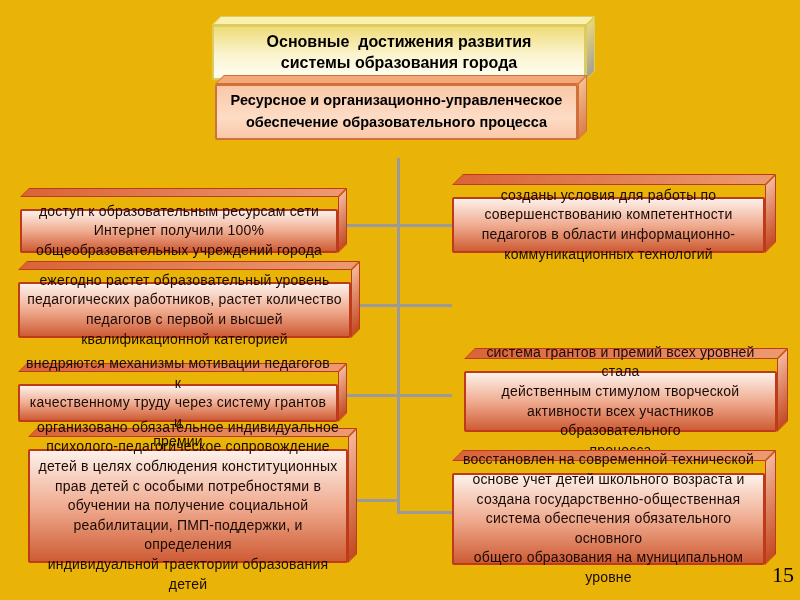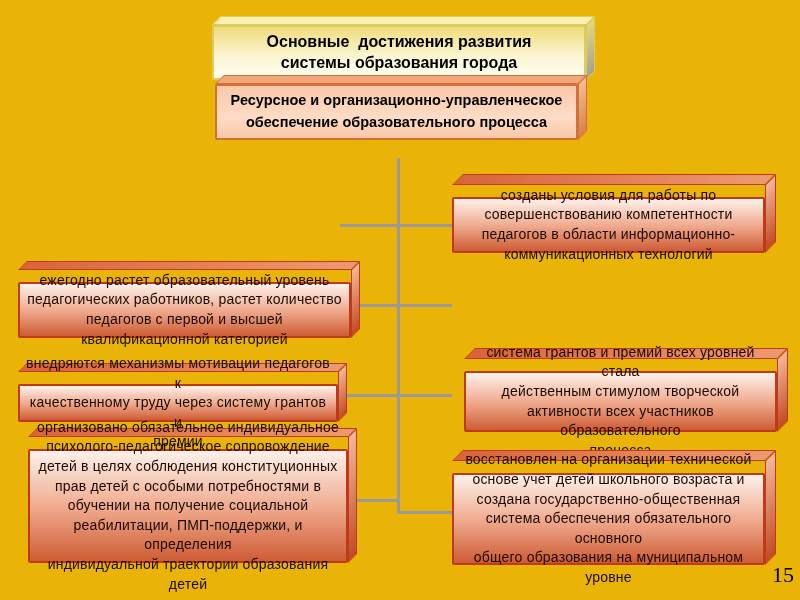--- a/index.html
+++ b/index.html
@@ -94,20 +94,29 @@
 
   <div class="box peach" style="left:215px;top:84px;width:363px;height:56px;">
     <div class="top-face"></div>
     <div class="right-face"></div>
     <div class="face">
       <span class="box-text">Ресурсное и организационно-управленческое
 обеспечение образовательного процесса</span>
     </div>
   </div>
 
+  <div class="box salmon" style="left:20px;top:197px;width:318px;height:56px;">
+    <div class="top-face"></div>
+    <div class="right-face"></div>
+    <div class="face">
+      <span class="box-text">доступ к образовательным ресурсам сети
+Интернет получили 100%
+общеобразовательных учреждений города</span>
+    </div>
+  </div>
 
   <div class="box salmon" style="left:18px;top:270px;width:320px;height:68px;padding-left:13px;">
     <div class="top-face"></div>
     <div class="right-face"></div>
     <div class="face">
       <span class="box-text">ежегодно растет образовательный уровень
 педагогических работников, растет количество
 педагогов с первой и высшей
 квалификационной категорией</span>
     </div>
@@ -158,21 +167,21 @@
 действенным стимулом творческой
 активности всех участников образовательного
 процесса</span>
     </div>
   </div>
 
   <div class="box salmon deep" style="left:452px;top:461px;width:313px;height:104px;">
     <div class="top-face"></div>
     <div class="right-face"></div>
     <div class="face">
-      <span class="box-text">восстановлен на организации технической
+      <span class="box-text">восстановлен на современной технической
 основе учет детей школьного возраста и
 создана государственно-общественная
 система обеспечения обязательного основного
 общего образования на муниципальном
 уровне</span>
     </div>
   </div>
 
   <div id="page-num">15</div>
 

